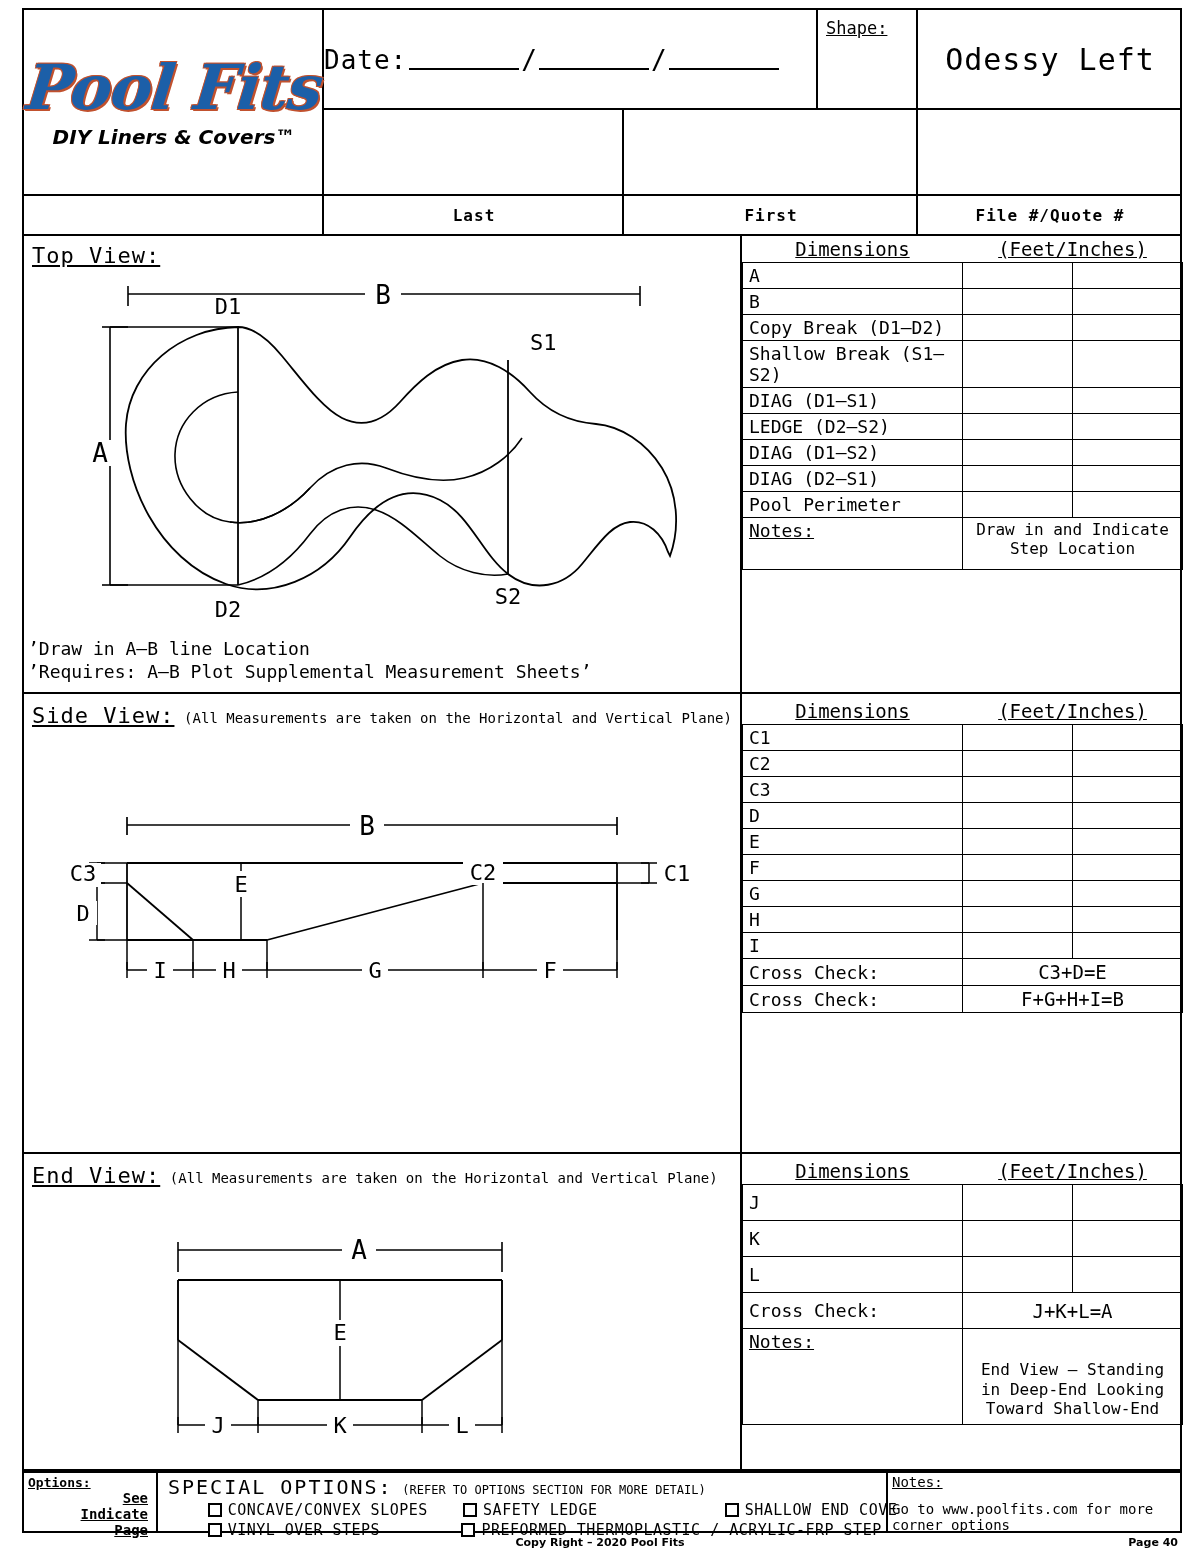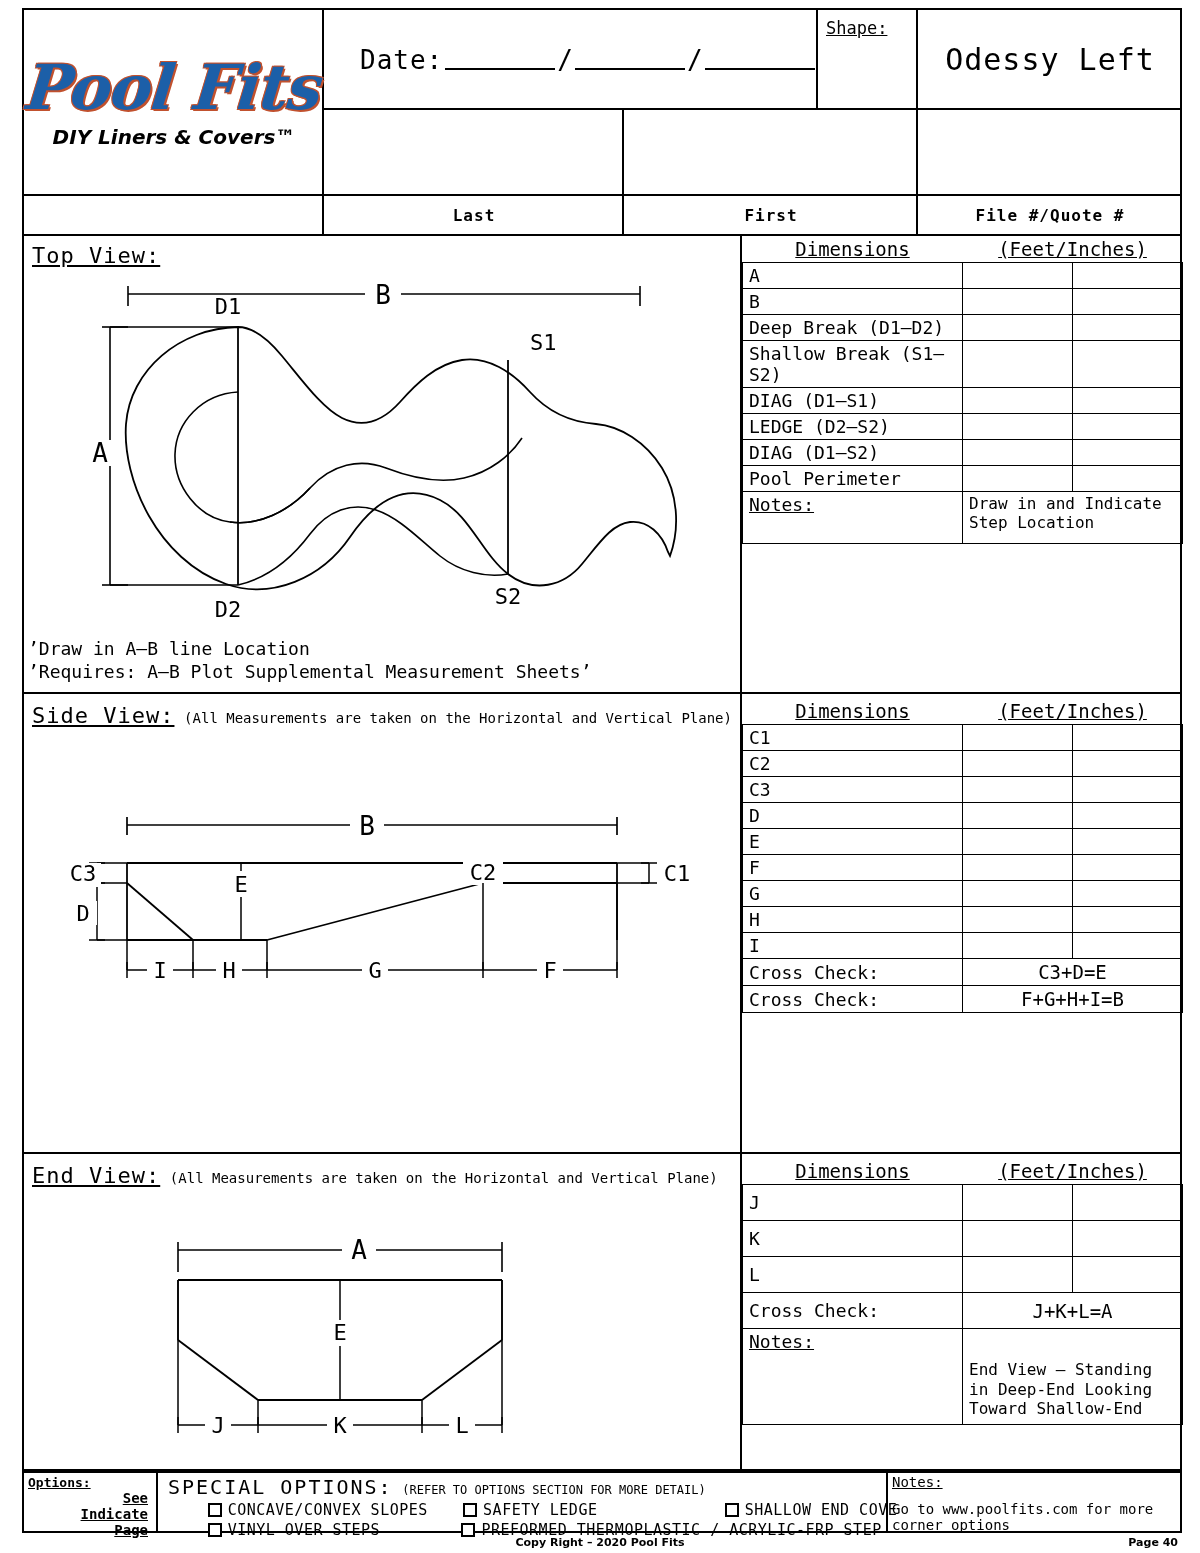--- a/index.html
+++ b/index.html
@@ -52,21 +52,21 @@
     font-style: italic;
     font-weight: bold;
     font-size: 20px;
     color: #000;
     margin-top: 6px;
     letter-spacing: 0px;
   }
 
   #date-cell {
     position:absolute; left:324px; top:10px; width:494px; height:100px;
-    display:flex; align-items:center; padding-left:36px; box-sizing:border-box;
+    display:flex; align-items:center; box-sizing:border-box;
   }
   .date-label { font-size:26px; letter-spacing:1px; }
   .date-blank { display:inline-block; width:110px; border-bottom:2px solid #000; height:18px; margin:0 2px; }
   .slash { font-size:26px; }
 
   #shape-label-cell {
     position:absolute; left:818px; top:10px; width:100px; height:100px;
     padding: 8px 0 0 8px; box-sizing:border-box;
   }
   #shape-label { font-size:17px; }
@@ -105,21 +105,21 @@
     box-sizing:border-box;
     vertical-align:middle;
   }
   .dimtable td.hdr {
     text-align:center; border:none; border-bottom:1.6px solid #000; font-size:19px;
   }
   .dimtable td.lbl { text-align:left; }
   .dimtable td.val { }
   .dimtable td.center { text-align:center; font-size:19px;}
   .dimtable td.notes { vertical-align:top; }
-  .note-body { font-size:16px; line-height:1.2; }
+  .note-body { font-size:16px; text-align:center; line-height:1.2; }
 
   
   svg { display:block; }
   .dl { stroke:#000; fill:none; }
 
   
   #footer { position:absolute; left:22px; top:1471px; width:1160px; height:62px;
             border:2px solid #000; box-sizing:border-box; }
   #opt-cell { position:absolute; left:24px; top:1473px; width:128px; height:48px;
               box-sizing:border-box; padding:2px 4px; }
@@ -312,41 +312,46 @@
         <td class="lbl">A</td>
         <td class="val"></td>
         <td class="val"></td>
       </tr>
       <tr>
         <td class="lbl">B</td>
         <td class="val"></td>
         <td class="val"></td>
       </tr>
       <tr>
-        <td class="lbl">Deep Break (D1–D2)</td>
+        <td class="lbl">Copy Break (D1–D2)</td>
         <td class="val"></td>
         <td class="val"></td>
       </tr>
       <tr>
         <td class="lbl">Shallow Break (S1–S2)</td>
         <td class="val"></td>
         <td class="val"></td>
       </tr>
       <tr>
         <td class="lbl">DIAG (D1–S1)</td>
         <td class="val"></td>
         <td class="val"></td>
       </tr>
       <tr>
         <td class="lbl">LEDGE (D2–S2)</td>
         <td class="val"></td>
         <td class="val"></td>
       </tr>
       <tr>
         <td class="lbl">DIAG (D1–S2)</td>
+        <td class="val"></td>
+        <td class="val"></td>
+      </tr>
+      <tr>
+        <td class="lbl">DIAG (D2–S1)</td>
         <td class="val"></td>
         <td class="val"></td>
       </tr>
       <tr>
         <td class="lbl">Pool Perimeter</td>
         <td class="val"></td>
         <td class="val"></td>
       </tr>
       <tr>
         <td class="notes" style="height:52px; border-top:1.6px solid #000;">

